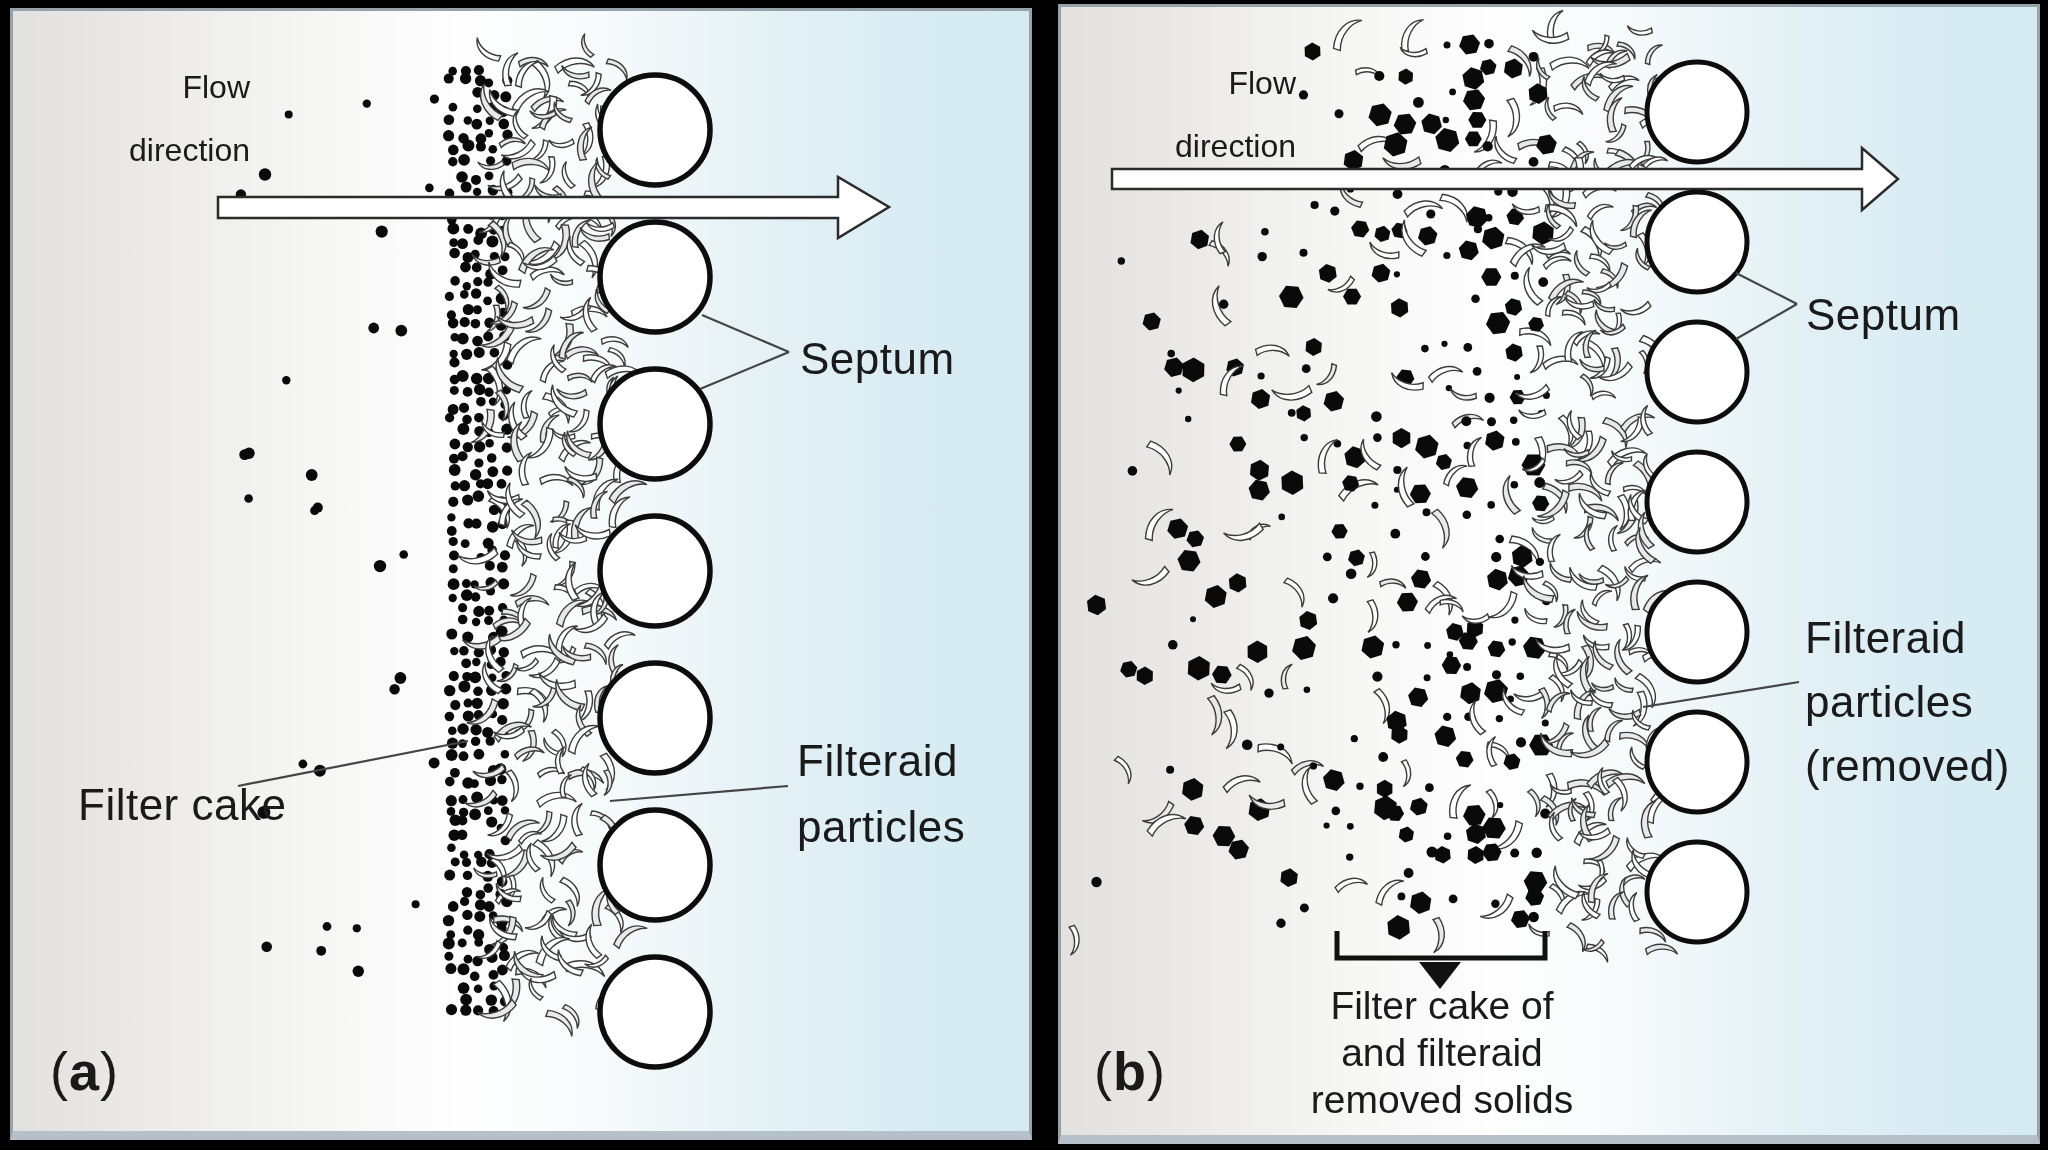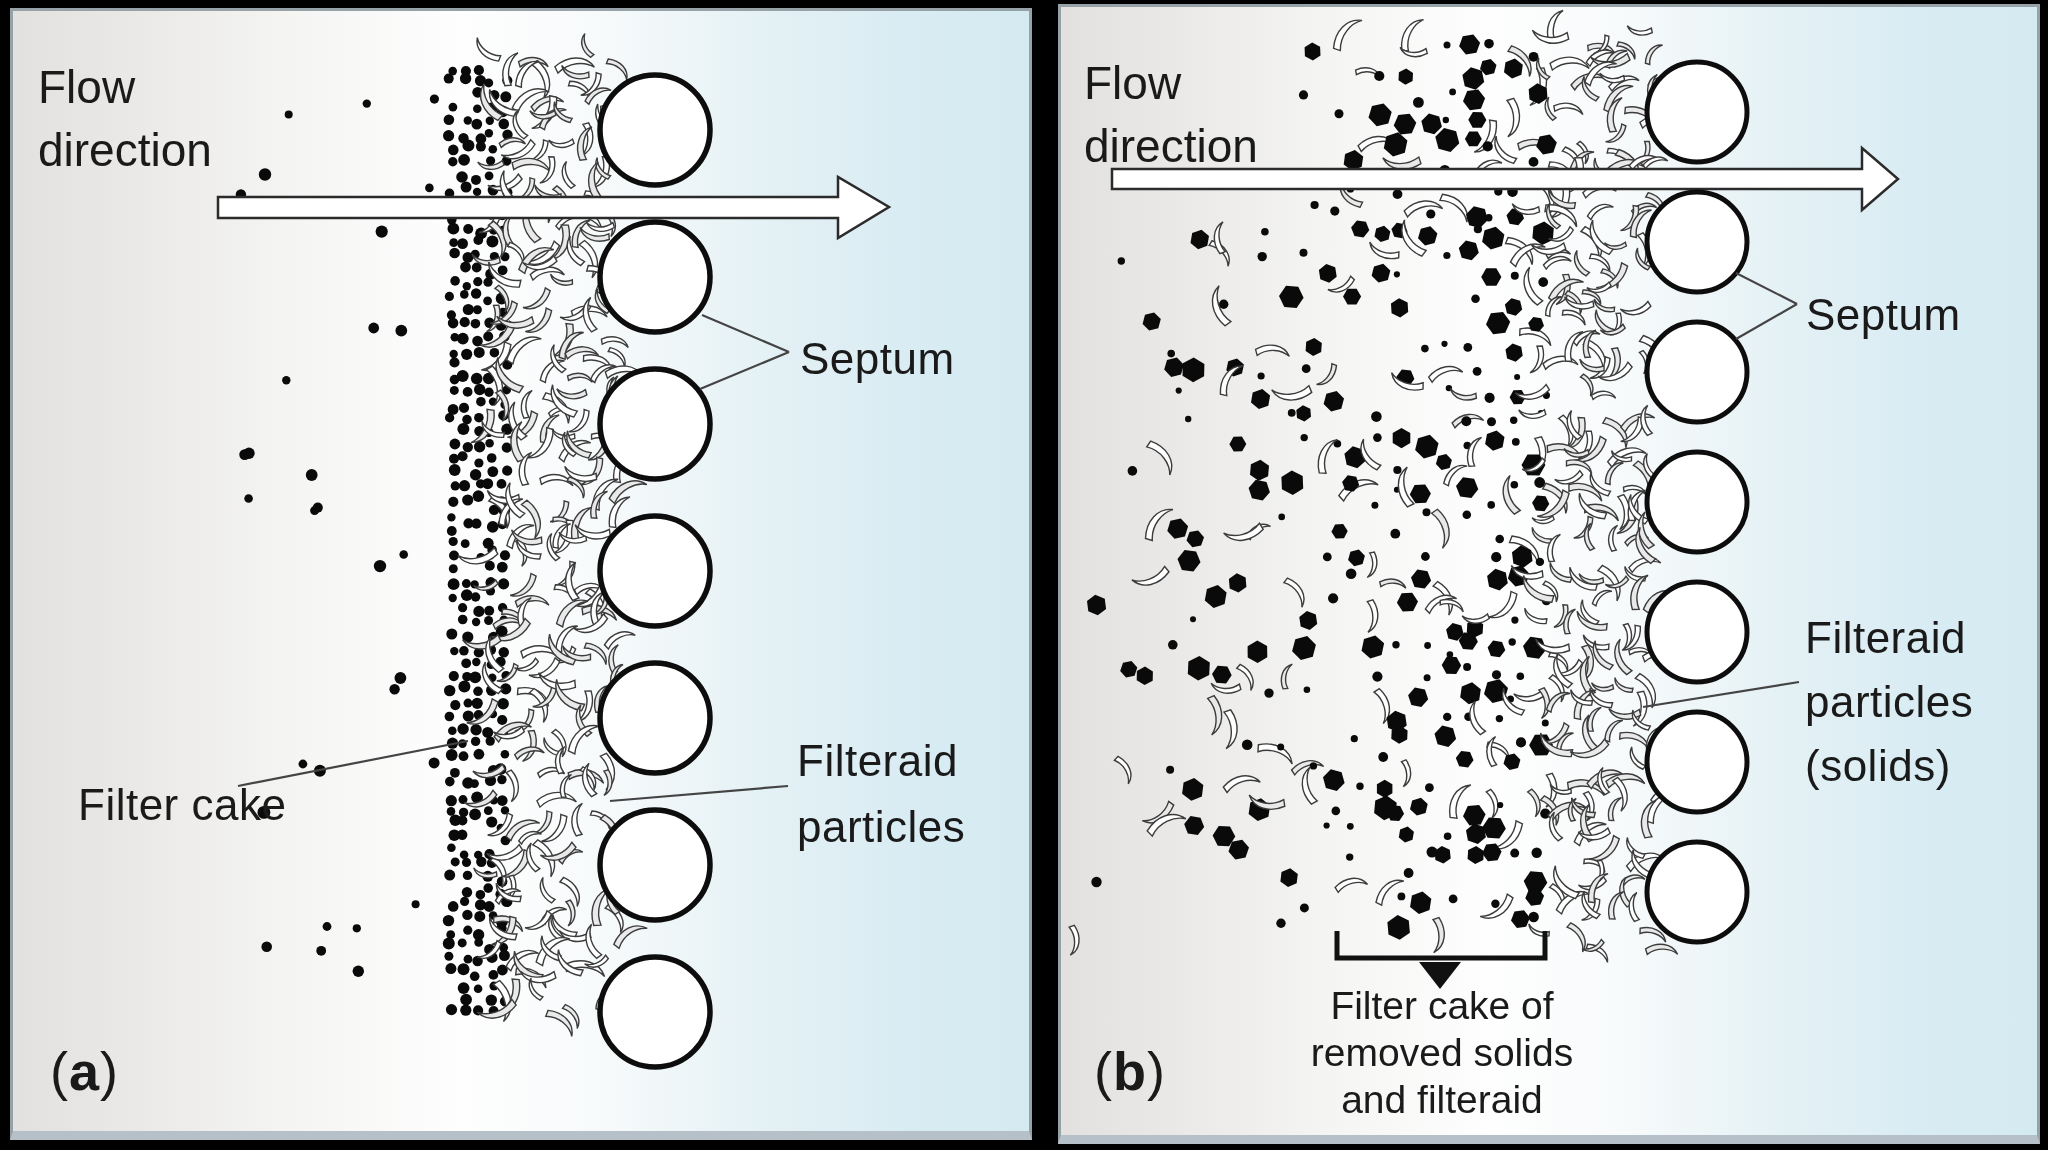--- a/index.html
+++ b/index.html
@@ -6,21 +6,21 @@
   .stage{position:relative;width:2048px;height:1150px;background:#000;overflow:hidden;
          font-family:"Liberation Sans",sans-serif;}
   .panel{position:absolute;box-sizing:border-box;
          border:3px solid #97a1a8;border-bottom:9px solid #b6c0c8;
          background:linear-gradient(90deg,#e2e1df 0%,#eae9e7 12%,#f5f5f4 28%,
                     #fefefe 44%,#f7fafb 58%,#e4f1f5 74%,#d9ecf3 88%,#d4eaf1 100%);}
   .panel-a{left:10px;top:8px;width:1022px;height:1132px;}
   .panel-b{left:1058px;top:4px;width:982px;height:1140px;}
   #art{position:absolute;left:0;top:0;width:2048px;height:1150px;pointer-events:none;}
   .lbl{position:absolute;color:#1a1a1a;white-space:nowrap;}
-  .flow-lbl{width:212px;text-align:left;font-size:46px;line-height:63px;}
+  .flow-lbl{width:212px;text-align:right;font-size:32px;line-height:63px;}
   .big-lbl{font-size:44px;line-height:66px;letter-spacing:0.5px;}
   .caption{width:352px;text-align:center;font-size:39px;line-height:47px;}
   .tag{font-size:54px;letter-spacing:1px;}
   .tag b{font-weight:700;}
 </style>
 </head>
 <body>
 
 <div class="stage">
 
@@ -1247,22 +1247,22 @@
   <div class="lbl tag" style="left:50px;top:1040px;"><span>(</span><b>a</b><span>)</span></div>
 
   <div class="lbl flow-lbl" style="left:1084px;top:52px;">
     <div>Flow</div>
     <div>direction</div>
   </div>
   <div class="lbl big-lbl" style="left:1806px;top:282px;">Septum</div>
   <div class="lbl big-lbl" style="left:1805px;top:606px;line-height:64px;">
     <div>Filteraid</div>
     <div>particles</div>
-    <div>(solids)</div>
+    <div>(removed)</div>
   </div>
   <div class="lbl caption" style="left:1266px;top:982px;">
     <div>Filter cake of</div>
+    <div>and filteraid</div>
     <div>removed solids</div>
-    <div>and filteraid</div>
   </div>
   <div class="lbl tag" style="left:1094px;top:1040px;"><span>(</span><b>b</b><span>)</span></div>
 
 </div>
 
 </body></html>

